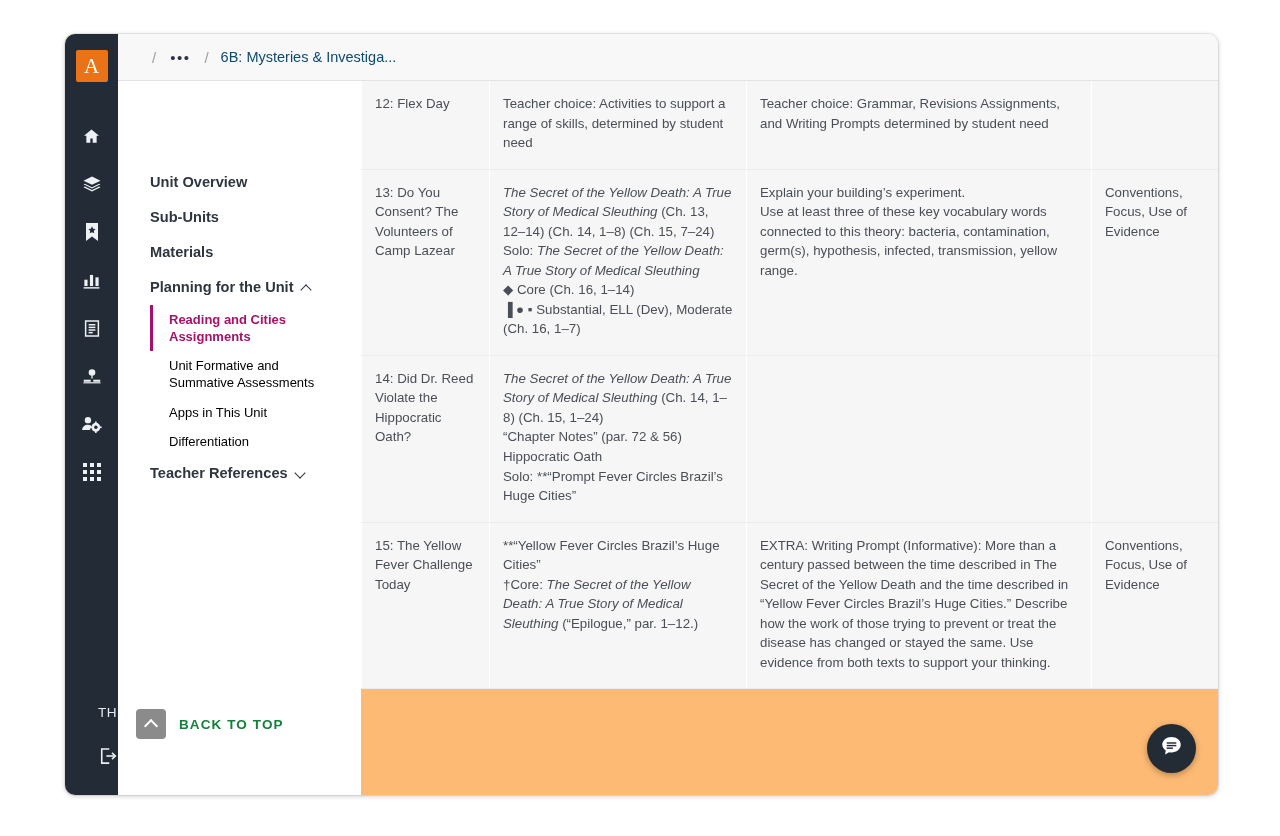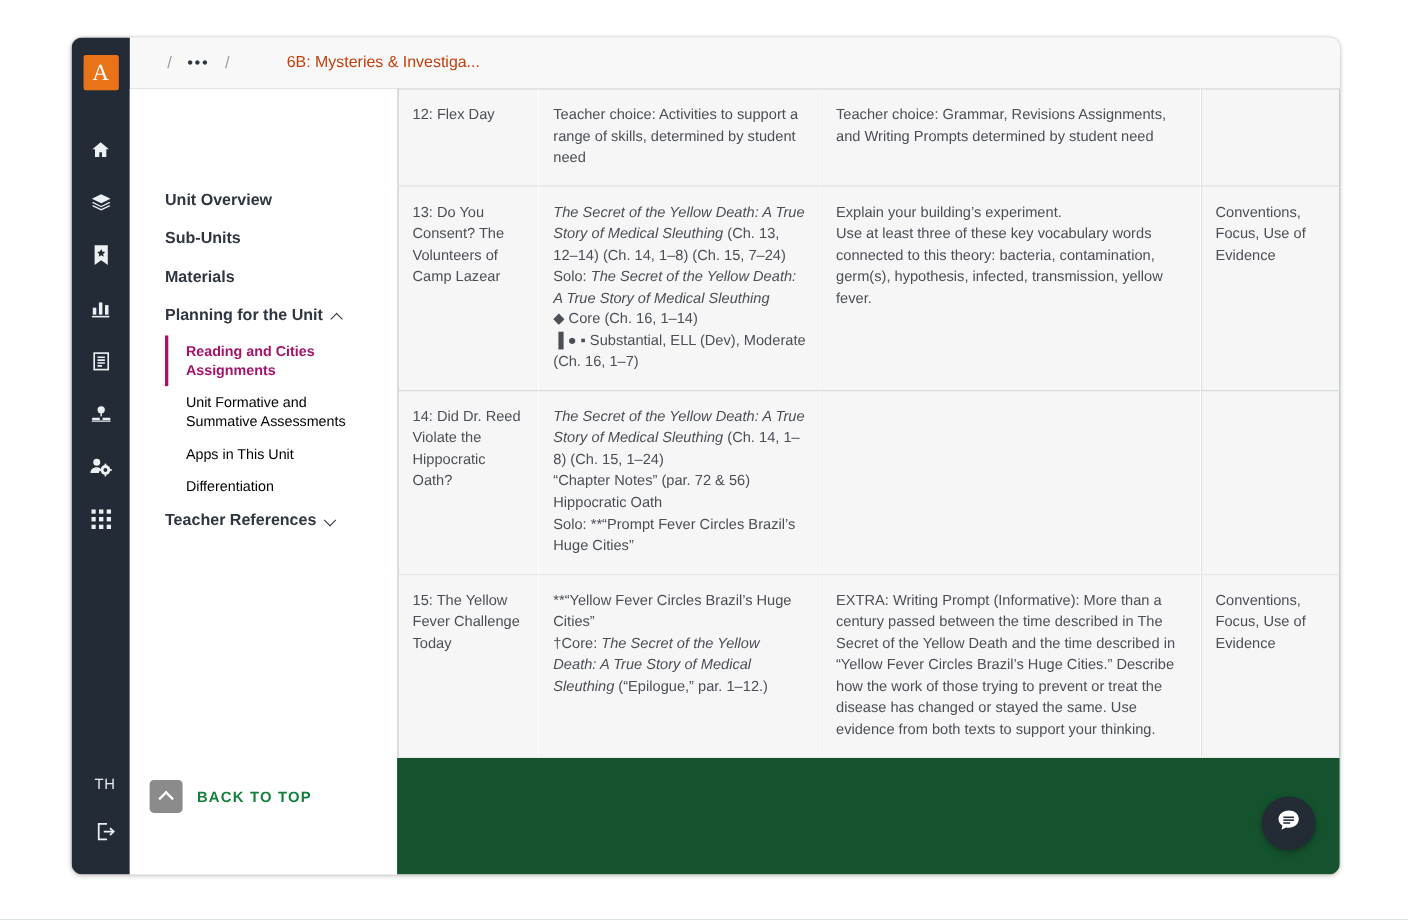--- a/index.html
+++ b/index.html
@@ -44,21 +44,21 @@
   }
   .rail-icons { margin-top: 30px; width: 100%; }
   .rail-item {
     width: 100%; height: 48px;
     display: flex; align-items: center; justify-content: center;
     cursor: pointer;
   }
   .rail-item svg { display: block; }
   .rail-bottom {
     position: absolute;
-    bottom: 14px; left: 4px; width: 100%;
+    bottom: 14px; left: 16px; width: 100%;
   }
   .rail-initials {
     color: #e6e9ed;
     font-size: 13.5px;
     letter-spacing: .6px;
     text-align: center;
     height: 44px;
     line-height: 44px;
     cursor: pointer;
   }
@@ -79,21 +79,21 @@
     display: flex;
     align-items: center;
     padding-left: 22px;
   }
   .crumbs { display: flex; align-items: center; gap: 0; font-size: 14.5px; color: #2f3640; }
   .crumb-sep { color: #9aa0a6; margin: 0 12px; font-size: 15px; }
   .crumb-ellipsis {
     color: #2f3640; letter-spacing: 1.5px; font-size: 15px; cursor: pointer;
     padding: 0 2px;
   }
-  .crumb-current { color: #c2410c; font-size: 14.5px; cursor: pointer; margin-left: 40px; }
+  .crumb-current { color: #0c4a6e; font-size: 14.5px; cursor: pointer; }
 
   #content-row { flex: 1 1 auto; display: flex; min-height: 0; position: relative; }
 
   
   #sectionnav {
     flex: 0 0 243px;
     width: 243px;
     background: #ffffff;
     position: relative;
     padding-top: 84px;
@@ -169,21 +169,21 @@
     color: #15803d;
     font-weight: bold;
   }
 
   
   #tablewrap {
     flex: 1 1 auto;
     min-width: 0;
     overflow: hidden;
     position: relative;
-    background: #14532d;
+    background: #fdba74;
   }
   table.plan {
     border-collapse: collapse;
     width: 100%;
     table-layout: fixed;
     margin-top: 0;
   }
   table.plan td {
     background: #f6f6f6;
     border: 1px solid #ffffff;
@@ -390,21 +390,21 @@
           <tbody id="tbody">
               <tr>
                 <td>12: Flex Day</td>
                 <td><span>Teacher choice: Activities to support a range of skills, determined by student need</span></td>
                 <td><span>Teacher choice: Grammar, Revisions Assignments, and Writing Prompts determined by student need</span></td>
                 <td></td>
               </tr>
               <tr>
                 <td>13: Do You Consent? The Volunteers of Camp Lazear</td>
                 <td><span class="it">The Secret of the Yellow Death: A True Story of Medical Sleuthing</span><span> (Ch. 13, 12–14) (Ch. 14, 1–8) (Ch. 15, 7–24)</span><span></span><br><span>Solo: </span><span class="it">The Secret of the Yellow Death: A True Story of Medical Sleuthing</span><span></span><br><span>◆ Core (Ch. 16, 1–14)</span><span></span><br><span>▐ ● ▪ Substantial, ELL (Dev), Moderate (Ch. 16, 1–7)</span></td>
-                <td><span>Explain your building’s experiment.</span><br><span>Use at least three of these key vocabulary words connected to this theory: bacteria, contamination, germ(s), hypothesis, infected, transmission, yellow fever.</span></td>
+                <td><span>Explain your building’s experiment.</span><br><span>Use at least three of these key vocabulary words connected to this theory: bacteria, contamination, germ(s), hypothesis, infected, transmission, yellow range.</span></td>
                 <td>Conventions, Focus, Use of Evidence</td>
               </tr>
               <tr>
                 <td>14: Did Dr. Reed Violate the Hippocratic Oath?</td>
                 <td><span class="it">The Secret of the Yellow Death: A True Story of Medical Sleuthing</span><span> (Ch. 14, 1–8) (Ch. 15, 1–24)</span><br><span>“Chapter Notes” (par. 72 &amp; 56)</span><br><span>Hippocratic Oath</span><br><span>Solo: **“Prompt Fever Circles Brazil’s Huge Cities”</span></td>
                 <td></td>
                 <td></td>
               </tr>
               <tr>
                 <td>15: The Yellow Fever Challenge Today</td>

